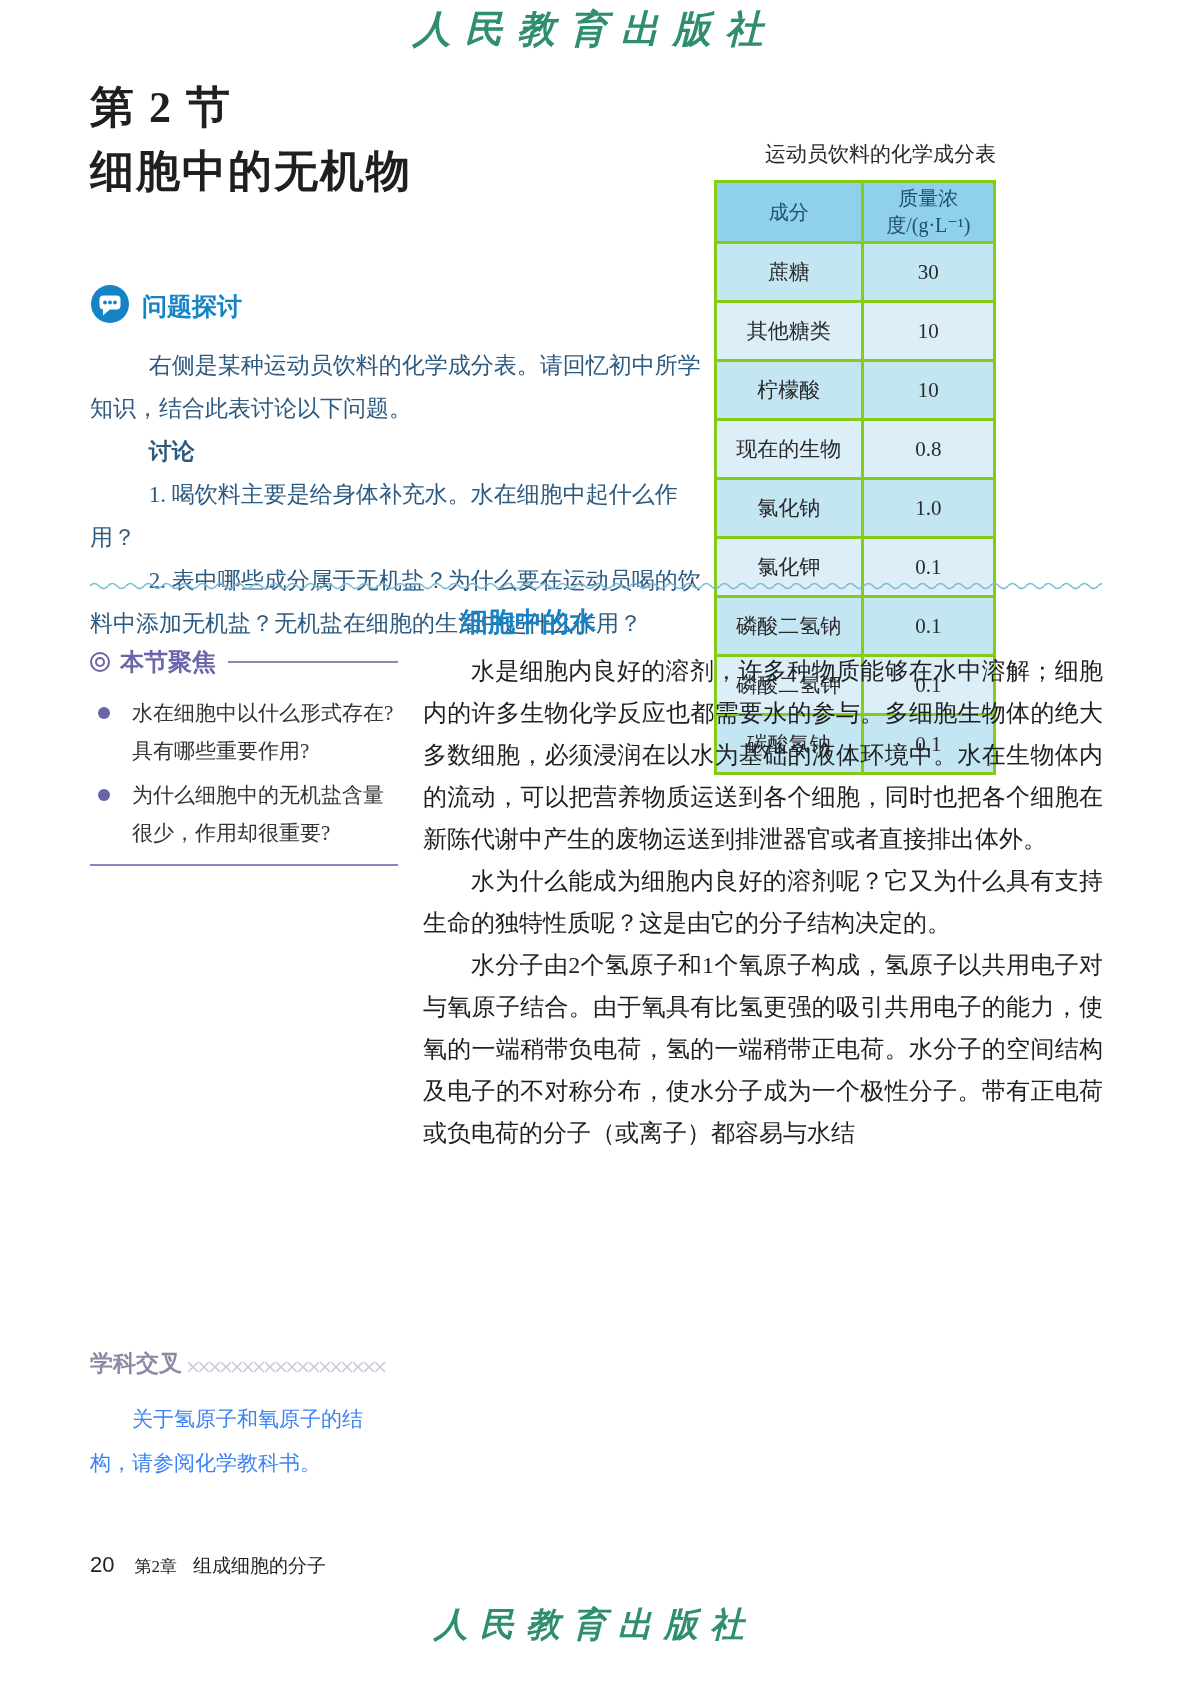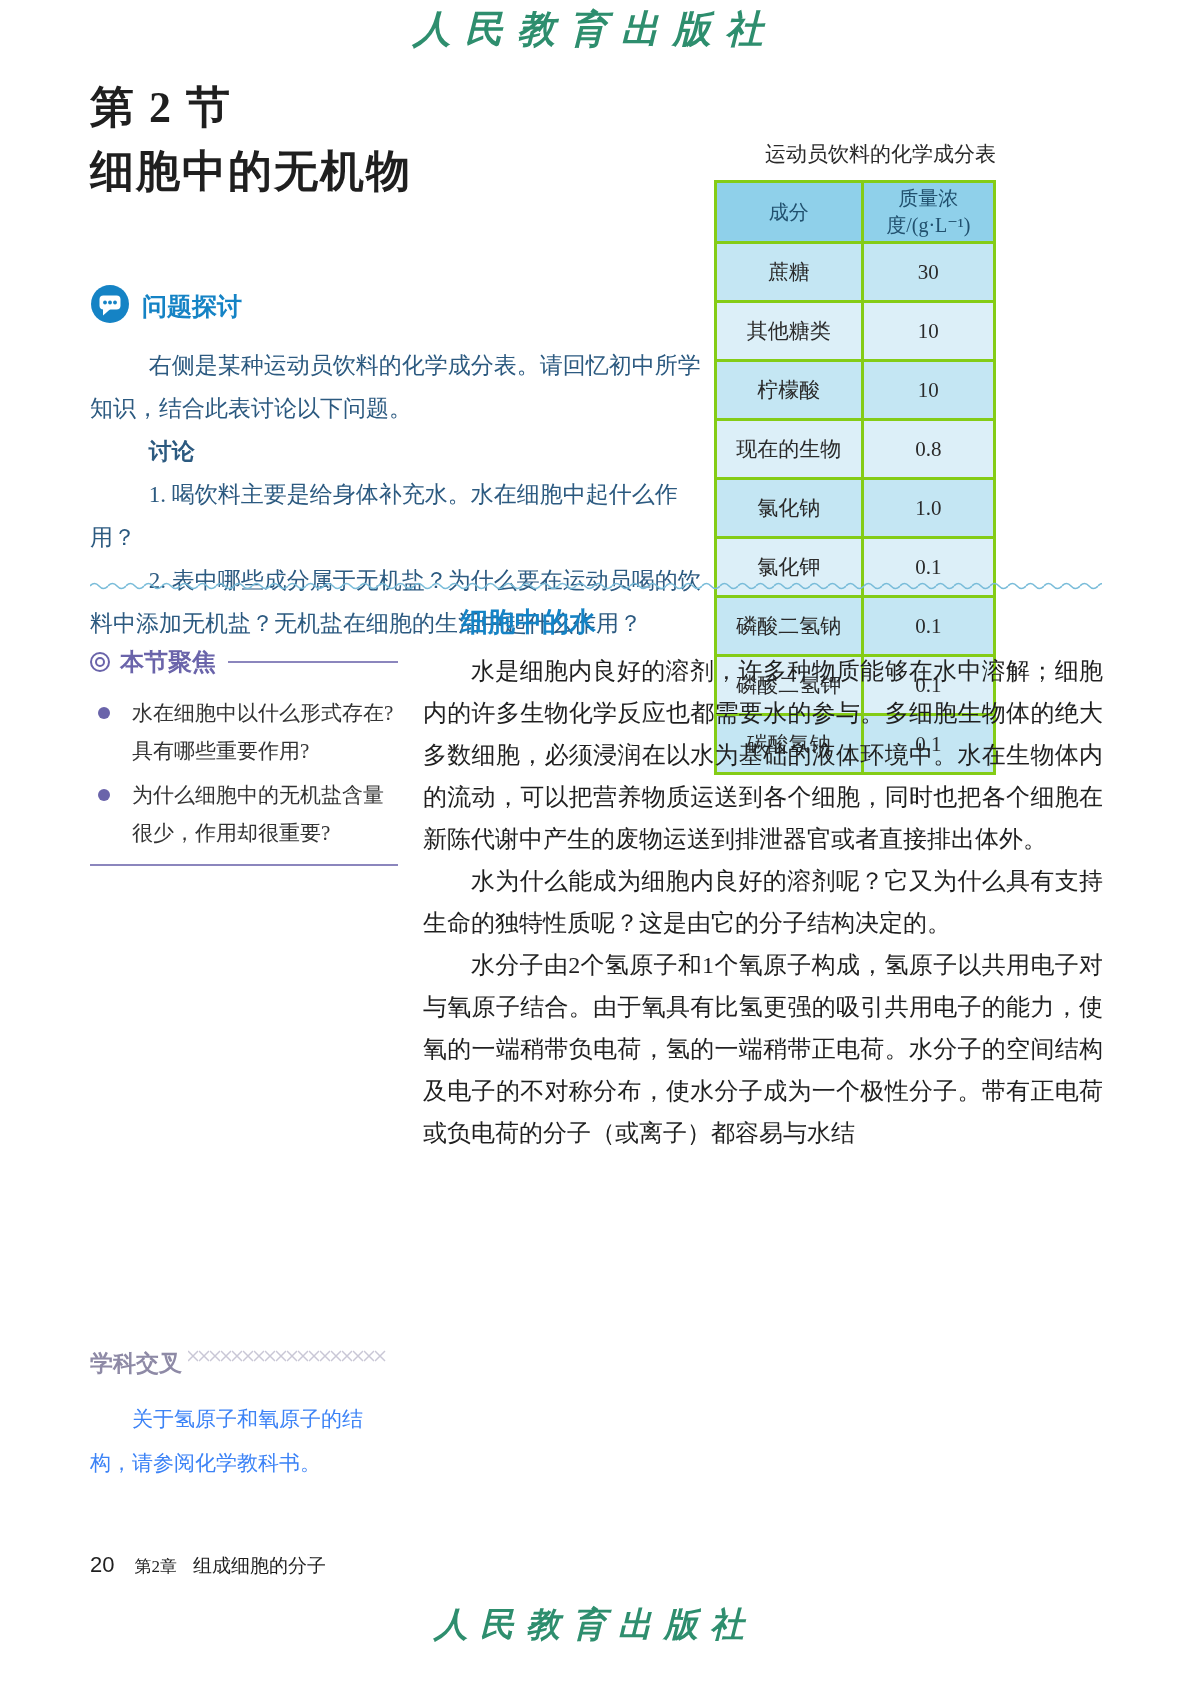--- a/index.html
+++ b/index.html
@@ -66,21 +66,21 @@
 
   
   .main-col { left:423px; top:604px; width:680px; }
   .main-heading { margin-left:38px; font-family:"Liberation Sans","DejaVu Sans",sans-serif;
     font-size:27px; font-weight:bold; color:#1583c5; margin-bottom:10px; }
   .main-col p.body { font-size:24px; line-height:42px; text-align:justify;
     text-indent:2em; color:#1f1f1f; }
 
   
   .cross { left:90px; top:1348px; width:310px; }
-  .cross-header { display:flex; align-items:flex-start; gap:6px; }
+  .cross-header { display:flex; align-items:flex-end; gap:6px; }
   .cross-title { font-family:"Liberation Sans","DejaVu Sans",sans-serif;
     font-size:23px; font-weight:bold; color:#8e8aa6; flex:0 0 auto; }
   .cross-text { margin-top:18px; font-size:21px; line-height:44px;
     text-indent:2em; color:#3b82f6; }
 
   
   .footer { left:90px; top:1552px; font-size:20px; color:#1f1f1f;
     display:flex; align-items:baseline; }
   .footer .pg { font-size:22px; font-family:"Liberation Sans","DejaVu Sans",sans-serif; }
   .footer .ch { margin-left:20px; font-size:17px; }

